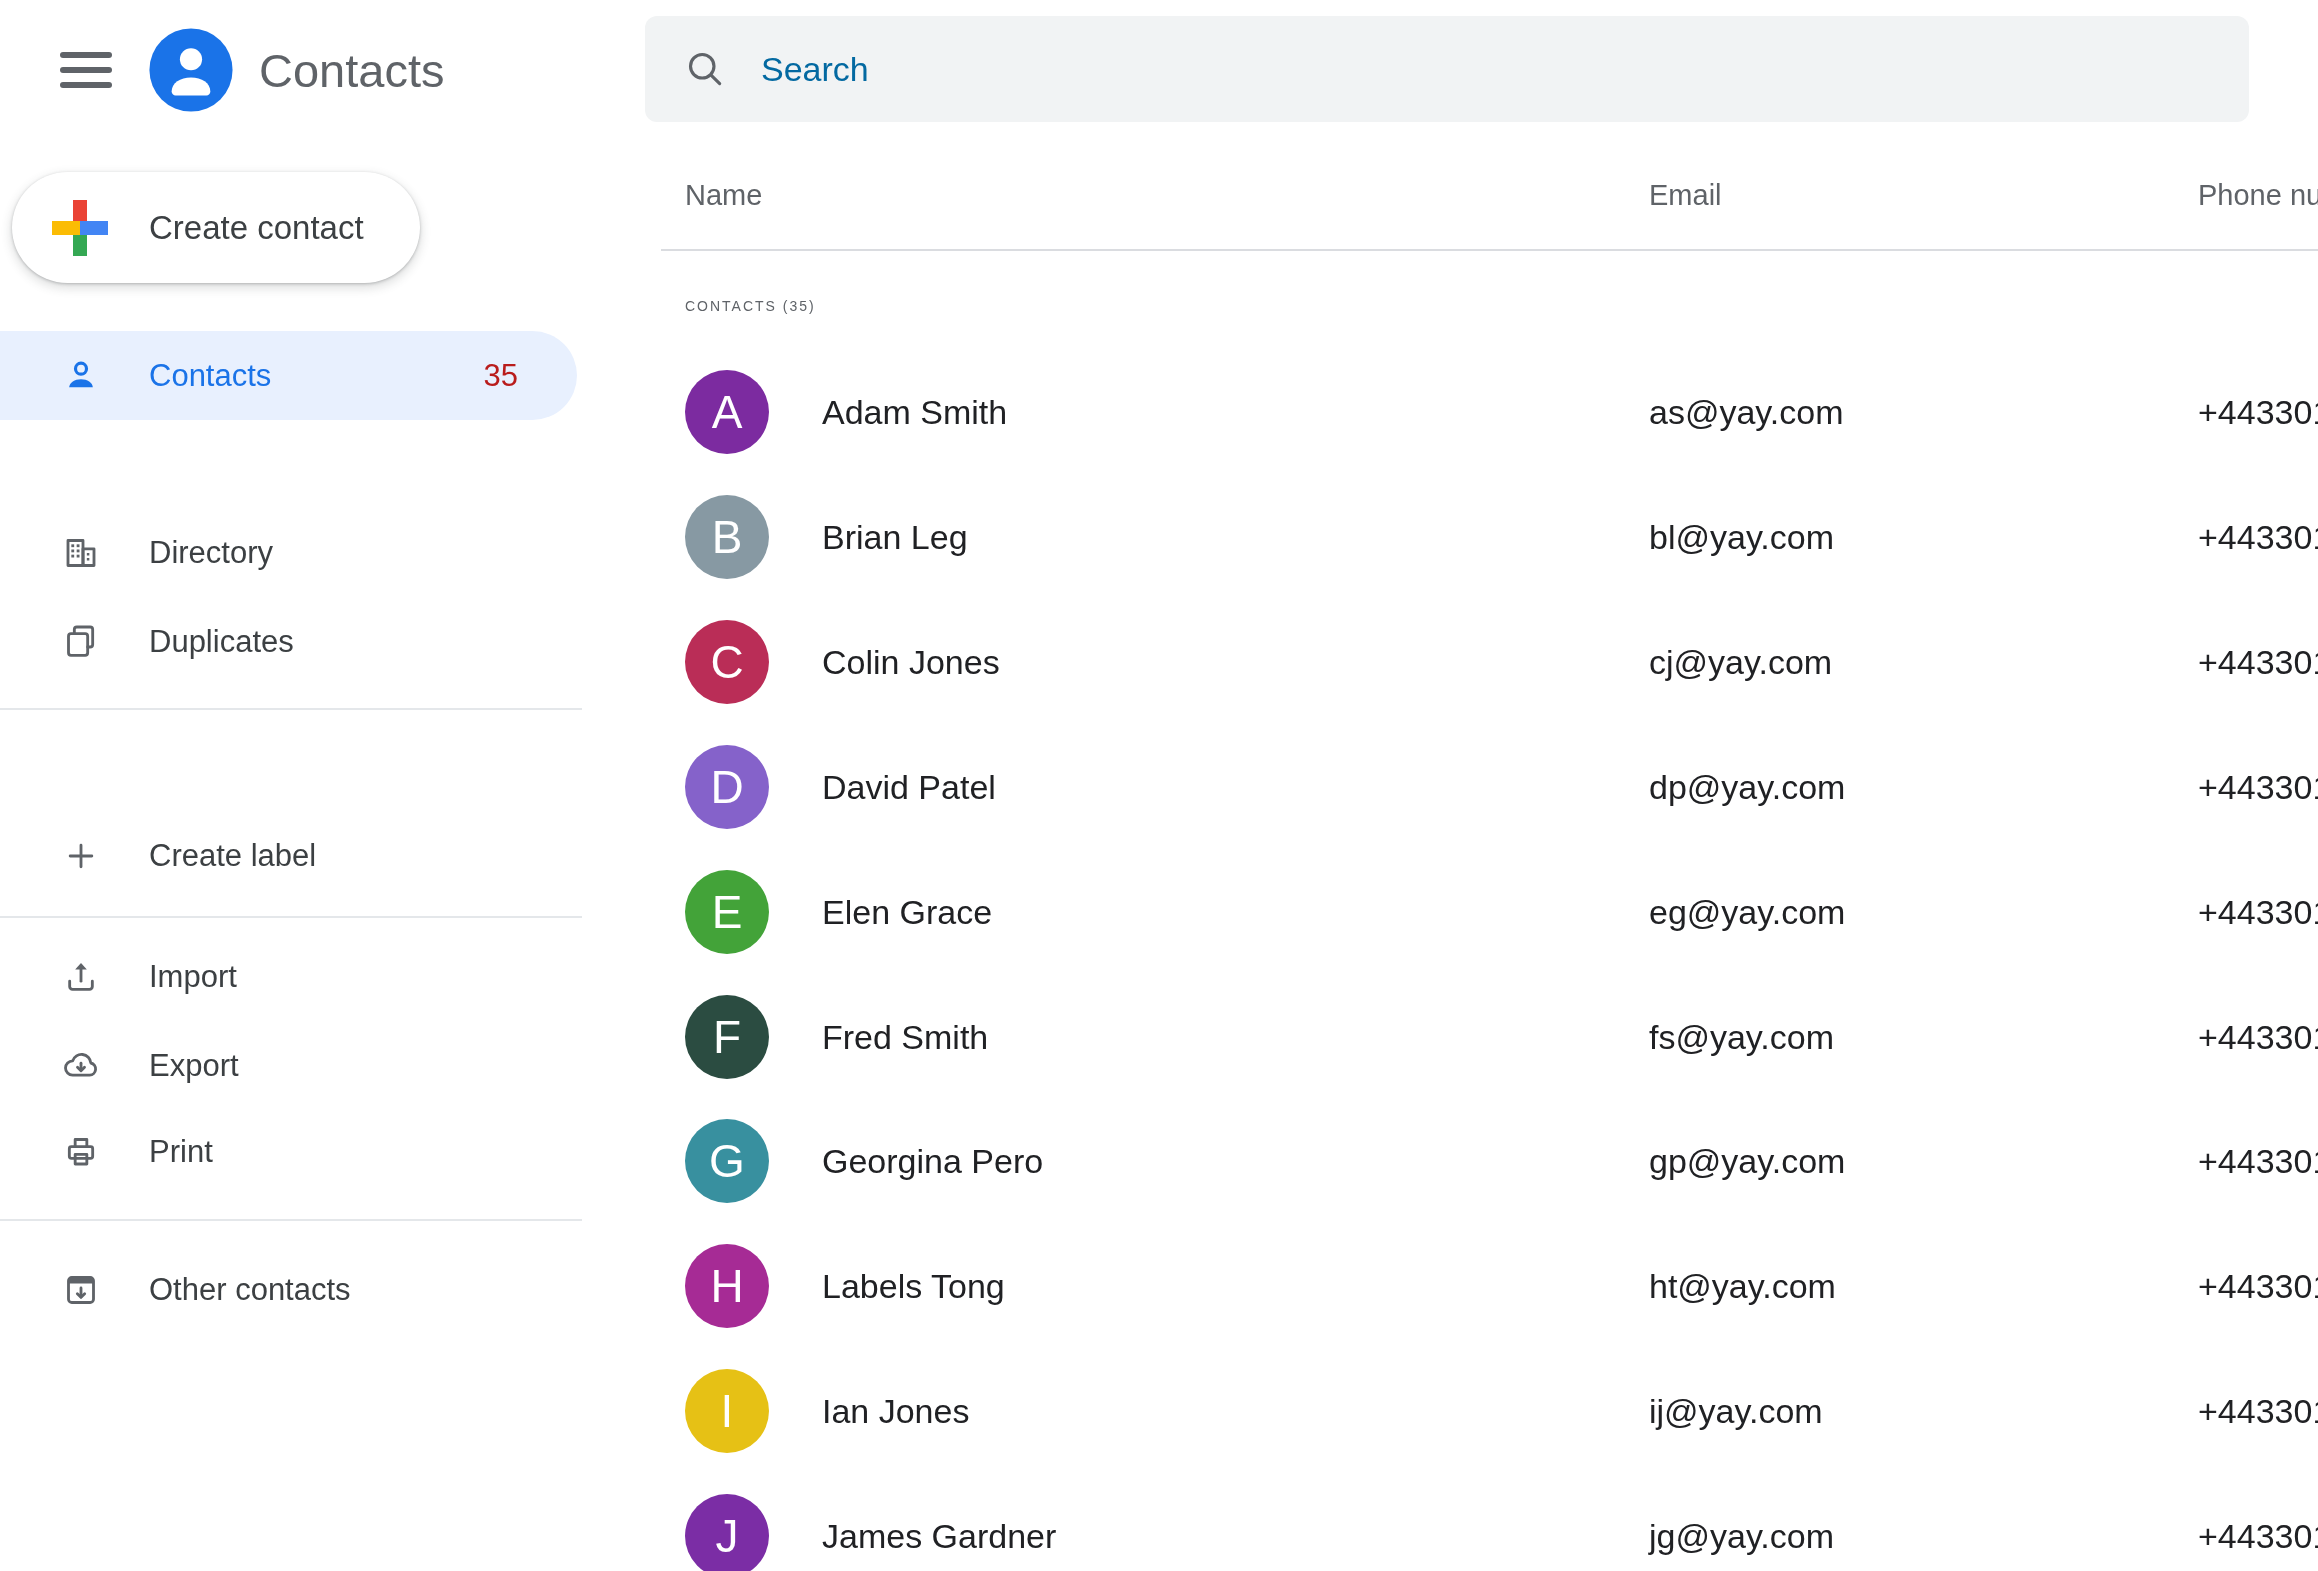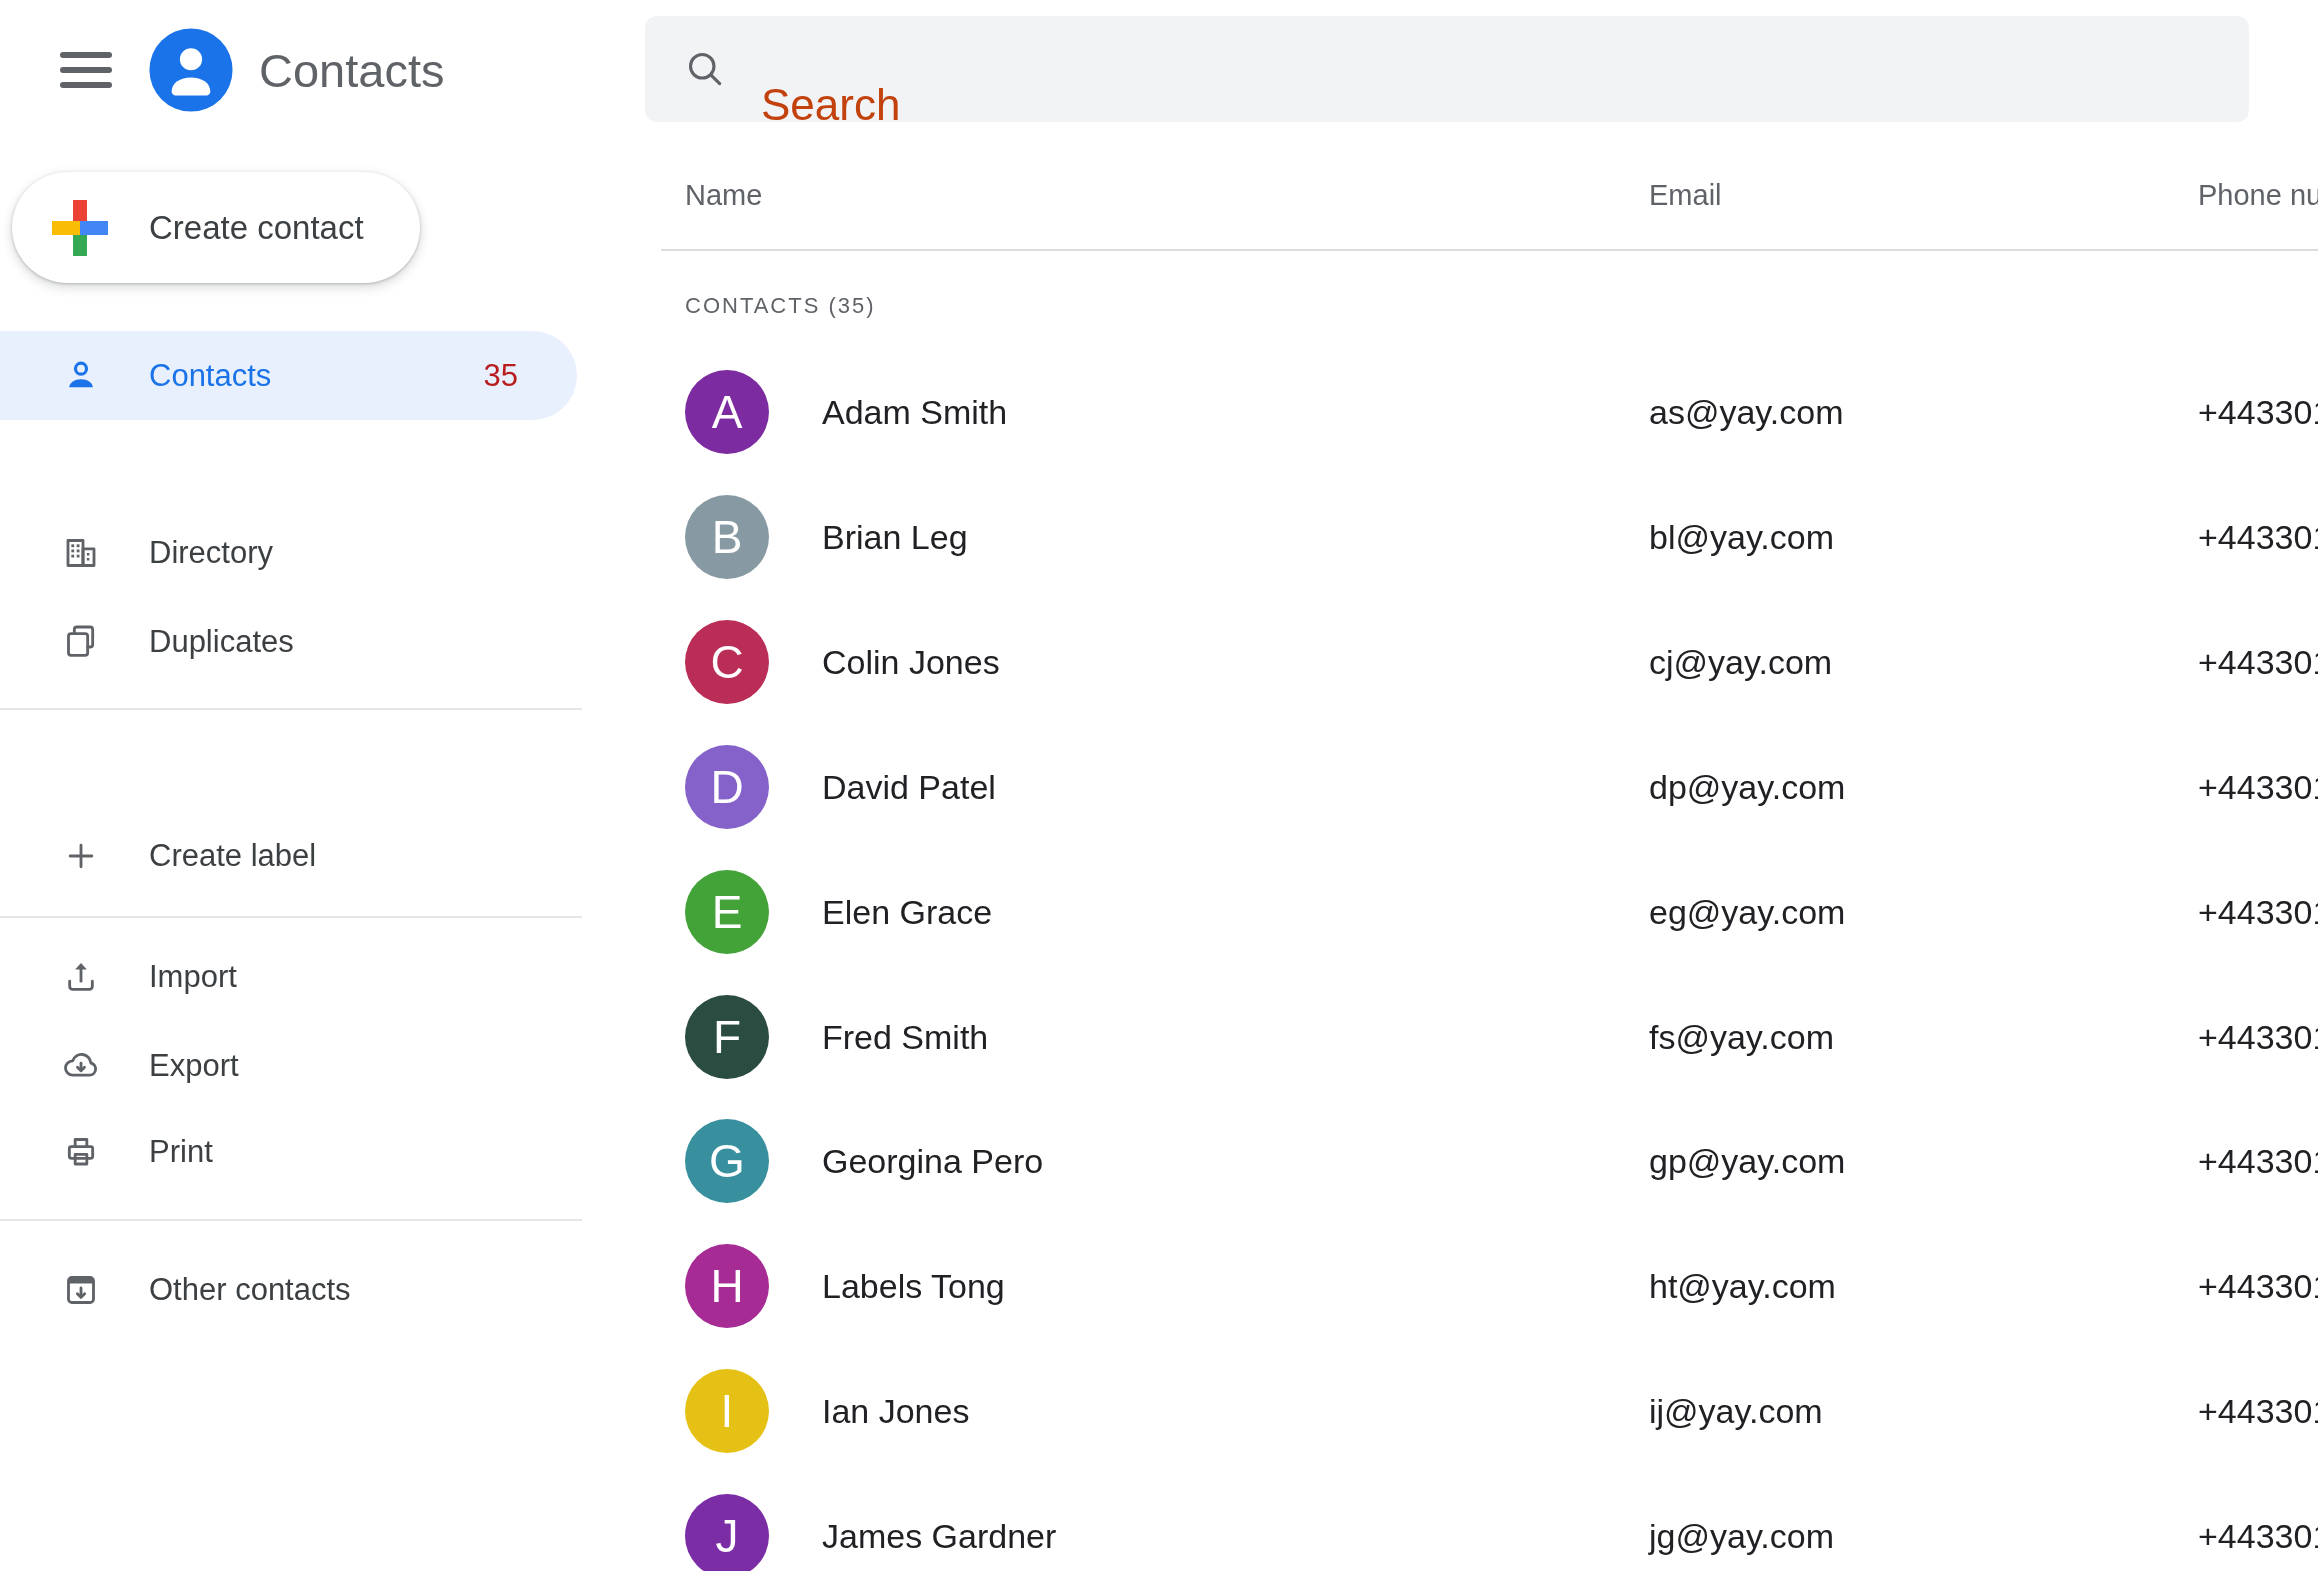--- a/index.html
+++ b/index.html
@@ -12,21 +12,21 @@
   .hamburger div { position:absolute; left:0; width:52px; height:6px; border-radius:3px; background:#5f6368; }
   .logo { position:absolute; left:148px; top:27px; width:86px; height:86px; }
   .app-title { position:absolute; left:259px; top:70px; transform:translateY(-50%);
                font-size:47px; color:#5f6368; white-space:nowrap; }
 
   
   .searchbar { position:absolute; left:645px; top:16px; width:1604px; height:106px;
                background:#f1f3f4; border-radius:12px; }
   .searchbar svg { position:absolute; left:38px; top:31px; }
   .search-ph { position:absolute; left:116px; top:50%; transform:translateY(-50%);
-               font-size:44px; color:#c2410c;margin-top:36px; }
+               font-size:34px; color:#0369a1; }
 
   
   .create-btn { position:absolute; left:12px; top:172px; width:408px; height:111px;
                 background:#fff; border-radius:56px;
                 box-shadow:0 1px 3px rgba(60,64,67,.30), 0 4px 10px 2px rgba(60,64,67,.15);
                 cursor:pointer; }
   .create-btn svg { position:absolute; left:40px; top:28px; }
   .create-btn .clabel { position:absolute; left:137px; top:50%; transform:translateY(-50%);
                         font-size:33px; font-weight:500; color:#3c4043; white-space:nowrap; }
 
@@ -41,21 +41,21 @@
           background:#e8f0fe; border-radius:0 48px 48px 0; }
   .scount { position:absolute; left:418px; width:100px; top:50%; transform:translateY(-50%);
             text-align:right; font-size:31px; font-weight:500; color:#b91c1c; }
   .sdivider { position:absolute; left:0; width:582px; height:2px; background:#e4e7ea; }
 
   
   .hdr-col { position:absolute; top:195px; transform:translateY(-50%);
              font-size:29px; font-weight:500; color:#5f6368; white-space:nowrap; }
   .hdr-divider { position:absolute; left:661px; top:249px; width:1658px; height:2px; background:#dadce0; }
   .section-label { position:absolute; left:685px; top:306px; transform:translateY(-50%);
-                   font-size:22px; font-weight:500; letter-spacing:2px; color:#5f6368; white-space:nowrap; }
+                   font-size:14px; font-weight:500; letter-spacing:2px; color:#5f6368; white-space:nowrap; }
   .crow { position:absolute; left:637px; width:1682px; height:125px; cursor:pointer; }
   .crow .avatar { position:absolute; left:48px; top:21px; width:84px; height:84px; border-radius:50%;
                   color:#fff; font-size:46px; display:flex; align-items:center; justify-content:center; }
   .crow .cell { position:absolute; top:50%; transform:translateY(-50%); font-size:34px;
                 color:#202124; white-space:nowrap; }
   .crow .cname  { left:185px; }
   .crow .cemail { left:1012px; }
   .crow .cphone { left:1561px; }
 
   .gic { stroke:#5f6368; fill:none; stroke-width:1.7; stroke-linecap:round; stroke-linejoin:round; }

